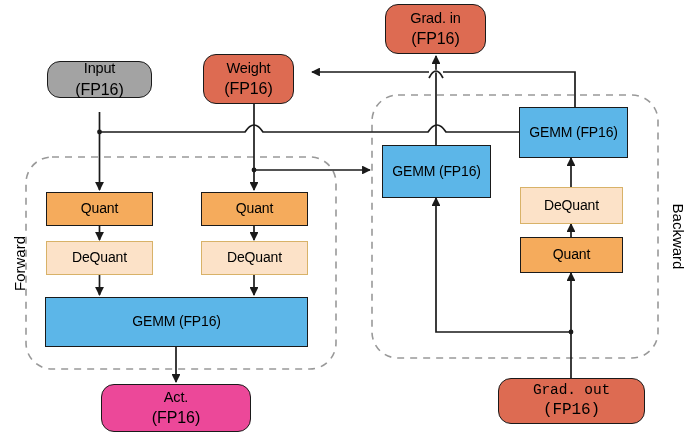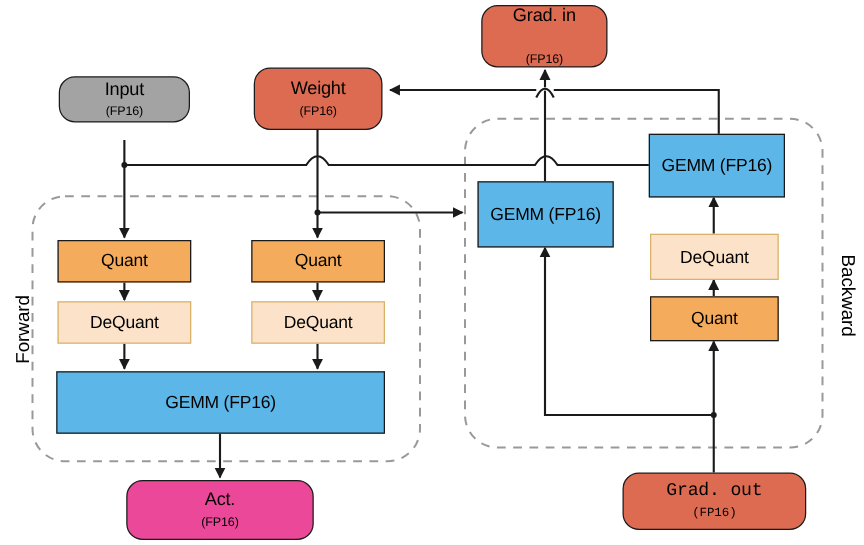--- a/index.html
+++ b/index.html
@@ -39,21 +39,21 @@
     color: #000000;
   }
   .rounded {
     border-radius: 13px;
   }
   .node .title {
     font-size: 14.5px;
     letter-spacing: -0.15px;
   }
   .node .sub {
-    font-size: 10px;
+    font-size: 16px;
     margin-top: 4px;
     letter-spacing: -0.1px;
   }
   .node.op .title {
     font-size: 14px;
   }
   .group-label {
     position: absolute;
     font-size: 15px;
     color: #000000;
@@ -124,26 +124,26 @@
 
   <div class="group-label left" style="left:-16px; top:255px; width:70px; text-align:center;">Forward</div>
 
   <div class="group-label right" style="left:638px; top:228px; width:80px; text-align:center;">Backward</div>
 
   <div class="node rounded" style="left:47px; top:61px; width:105px; height:37px; background:#a3a3a3;">
     <span class="title">Input</span>
     <span class="sub">(FP16)</span>
   </div>
 
-  <div class="node rounded" style="left:203px; top:54px; width:103px; height:50px; background:#dd6b52;">
+  <div class="node rounded" style="left:203px; top:54px; width:91px; height:50px; background:#dd6b52;">
     <span class="title">Weight</span>
     <span class="sub">(FP16)</span>
   </div>
 
-  <div class="node rounded" style="left:385px; top:4px; width:101px; height:50px; background:#dd6b52;justify-content:space-between;">
+  <div class="node rounded" style="left:385px; top:4px; width:101px; height:50px; background:#dd6b52;">
     <span class="title">Grad. in</span>
     <span class="sub">(FP16)</span>
   </div>
 
   <div class="node rounded" style="left:101px; top:384px; width:150px; height:48px; background:#ec4899;">
     <span class="title">Act.</span>
     <span class="sub">(FP16)</span>
   </div>
 
   <div class="node rounded" style="left:498px; top:378px; width:147px; height:46px; background:#dd6b52;font-family:Liberation Mono, monospace;">

